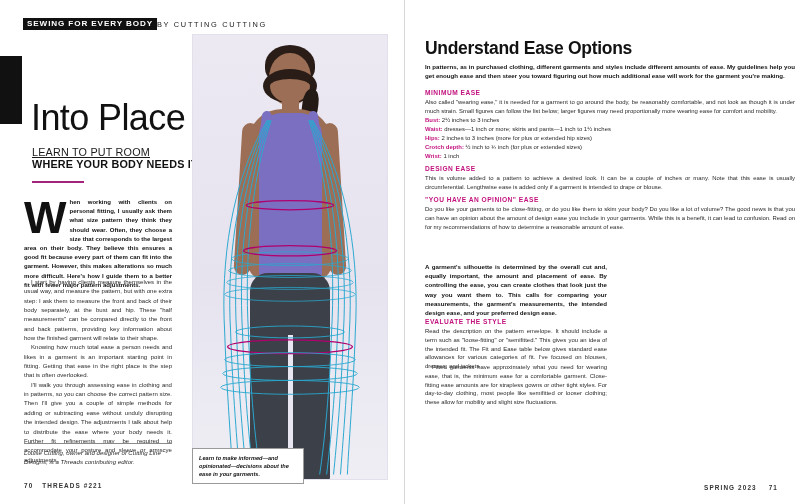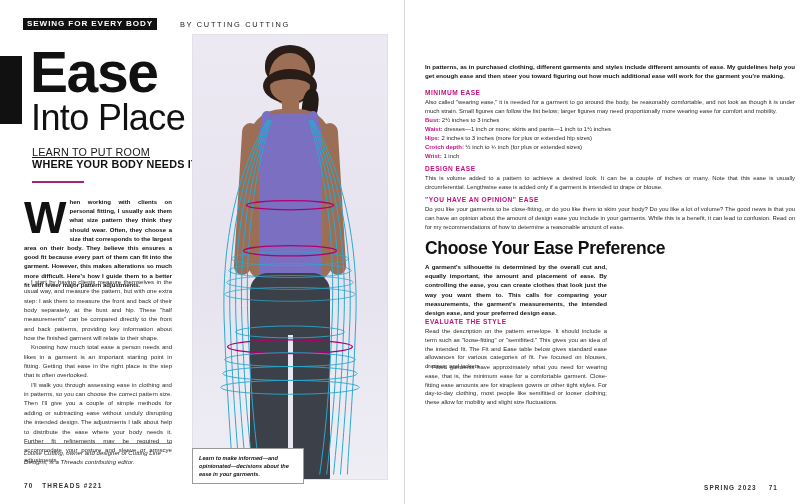--- a/index.html
+++ b/index.html
@@ -11,21 +11,21 @@
     overflow:hidden;
   }
   .spread { position:relative; width:800px; height:504px; display:flex; }
   .page { position:relative; background:#fff; height:504px; }
   .page-left  { width:404px; }
   .page-right { width:396px; border-left:1px solid #d8d8d8; }
 
   
   .kicker-row{
     position:absolute; left:23px; top:18px;
-    display:flex; align-items:center; gap:23px;justify-content:space-between;
+    display:flex; align-items:center; gap:0;justify-content:space-between;
   }
   .kicker-tag{
     background:#111; color:#fff;
     font-size:8.1px; font-weight:bold; letter-spacing:0.9px;
     padding:2px 4px 2px 4px; line-height:1;
   }
   .kicker-by{
     color:#1a1a1a; font-size:7.4px; letter-spacing:1.7px; font-weight:500;
   }
 
@@ -181,21 +181,20 @@
 <div class="spread">
 
   <div class="page page-left">
 
     <div class="kicker-row">
       <span class="kicker-tag">SEWING FOR EVERY BODY</span>
       <span class="kicker-by">BY CUTTING CUTTING</span>
     </div>
 
     <div class="black-bar"></div>
-    <div class="title-main">Ease</div>
     <div class="title-sub">Into Place</div>
     <div class="deck1">LEARN TO PUT ROOM</div>
     <div class="deck2">WHERE YOUR BODY NEEDS IT</div>
     <div class="rule-magenta"></div>
 
     <div class="dropcap-block">
       <span class="dropcap">W</span>
       <p class="lede">hen working with clients on personal fitting, I usually ask them what size pattern they think they should wear. Often, they choose a size that corresponds to the largest area on their body. They believe this ensures a good fit because every part of them can fit into the garment. However, this makes alterations so much more difficult. Here's how I guide them to a better fit with fewer major pattern adjustments.</p>
     </div>
 
@@ -260,41 +259,41 @@
           <ellipse cx="98" cy="356" rx="70" ry="7"></ellipse>
         </g>
       </svg>
     </div>
 
     <div class="photo-caption">Learn to make informed—and opinionated—decisions about the ease in your garments.</div>
   </div>
 
   <div class="page page-right">
 
+    <div class="rp h1" style="left:20px; top:38px; width:370px;">Understand Ease Options</div>
 
     <div class="rp intro" style="left:20px; top:62px; width:370px;">In patterns, as in purchased clothing, different garments and styles include different amounts of ease. My guidelines help you get enough ease and then steer you toward figuring out how much additional ease will work for the garment you're making.</div>
 
     <div class="rp subhead" style="left:20px; top:89px;">MINIMUM EASE</div>
     <div class="rp para" style="left:20px; top:98px; width:370px;">Also called "wearing ease," it is needed for a garment to go around the body, be reasonably comfortable, and not look as though it is under much strain. Small figures can follow the list below; larger figures may need proportionally more wearing ease for comfort and mobility.</div>
 
     <ul class="rp ease-list" style="left:20px; top:116px; width:370px;">
       <li><b>Bust:</b> <span>2½ inches to 3 inches</span></li>
       <li><b>Waist:</b> <span>dresses—1 inch or more; skirts and pants—1 inch to 1½ inches</span></li>
       <li><b>Hips:</b> <span>2 inches to 3 inches (more for plus or extended hip sizes)</span></li>
       <li><b>Crotch depth:</b> <span>½ inch to ¾ inch (for plus or extended sizes)</span></li>
       <li><b>Wrist:</b> <span>1 inch</span></li>
     </ul>
 
     <div class="rp subhead" style="left:20px; top:165px;">DESIGN EASE</div>
     <div class="rp para" style="left:20px; top:174px; width:370px;">This is volume added to a pattern to achieve a desired look. It can be a couple of inches or many. Note that this ease is usually circumferential. Lengthwise ease is added only if a garment is intended to drape or blouse.</div>
 
     <div class="rp subhead" style="left:20px; top:196px;">"YOU HAVE AN OPINION" EASE</div>
     <div class="rp para" style="left:20px; top:205px; width:370px;">Do you like your garments to be close-fitting, or do you like them to skim your body? Do you like a lot of volume? The good news is that you can have an opinion about the amount of design ease you include in your garments. While this is a benefit, it can lead to confusion. Read on for my recommendations of how to determine a reasonable amount of ease.</div>
 
-    <div class="rp h1" style="left:20px; top:238px; width:250px;">Choose Your Ease Preference</div>
 
     <div class="rp intro" style="left:20px; top:262px; width:182px;">A garment's silhouette is determined by the overall cut and, equally important, the amount and placement of ease. By controlling the ease, you can create clothes that look just the way you want them to. This calls for comparing your measurements, the garment's measurements, the intended design ease, and your preferred design ease.</div>
 
     <div class="rp subhead" style="left:20px; top:318px;">EVALUATE THE STYLE</div>
     <div class="rp para" style="left:20px; top:327px; width:182px;">Read the description on the pattern envelope. It should include a term such as "loose-fitting" or "semifitted." This gives you an idea of the intended fit. The Fit and Ease table below gives standard ease allowances for various categories of fit. I've focused on blouses, dresses, and jackets.</div>
     <div class="rp para ind" style="left:20px; top:363px; width:182px;">
       <p>Fitted garments have approximately what you need for wearing ease, that is, the minimum ease for a comfortable garment. Close-fitting ease amounts are for strapless gowns or other tight styles. For day-to-day clothing, most people like semifitted or looser clothing; these allow for mobility and slight size fluctuations.</p>
     </div>
 
     <div class="folio-right">

